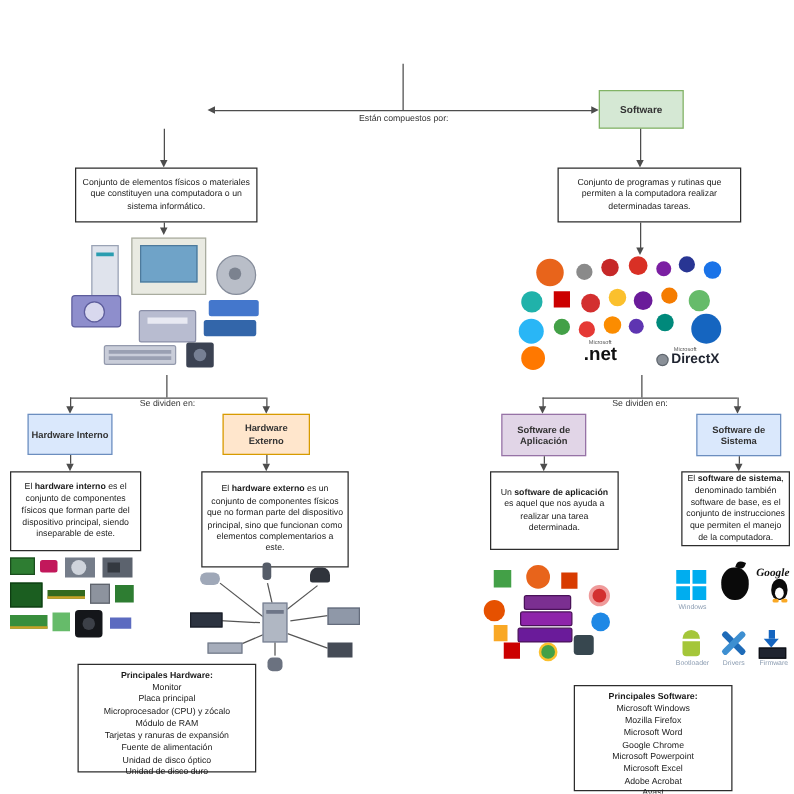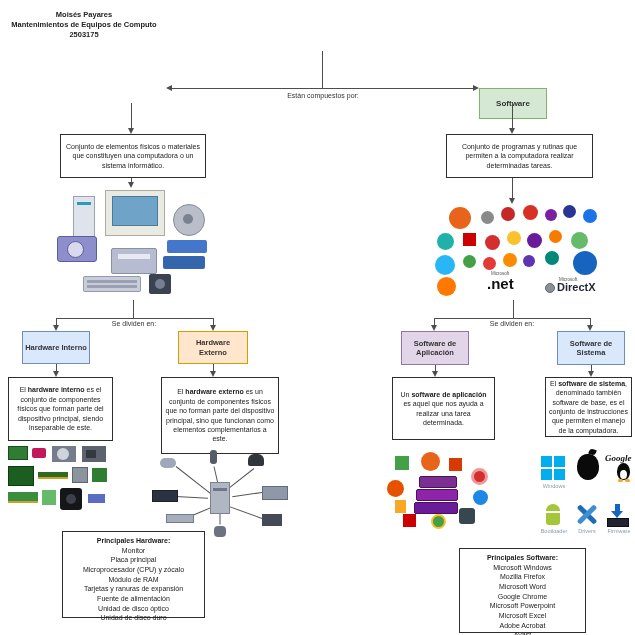--- a/index.html
+++ b/index.html
@@ -43,34 +43,29 @@
   .dot{position:absolute;border-radius:50%;}
   .shape{position:absolute;box-sizing:border-box;}
   .tiny-label{position:absolute;font-size:5.5px;color:#8a9bb0;text-align:center;}
   .radial-line{position:absolute;height:1px;background:#555;transform-origin:left center;}
 </style>
 </head>
 <body>
 
 <div id="canvas">
 
-  <div class="hdr">
-    <div>Moisés Payares</div>
-    <div>Mantenimientos de Equipos de Computo</div>
-    <div>2503175</div>
-  </div>
 
 
   <div class="vline" style="left:322px;top:51px;height:37px;"></div>
   <div class="hline" style="left:172px;top:88px;width:302px;"></div>
   <div class="arr-left" style="left:166px;top:84.5px;"></div>
   <div class="arr-right" style="left:473px;top:84.5px;"></div>
   <div class="edge-label" style="left:263px;top:92px;width:120px;">Están compuestos por:</div>
 
-  <div class="node fill-sw" style="left:479px;top:88px;width:68px;height:31px;">
+  <div class="node fill-sw" style="left:479px;top:72px;width:68px;height:31px;">
     <span>Software</span>
   </div>
 
   <div class="vline" style="left:131px;top:103px;height:26px;"></div>
   <div class="arr-down" style="left:128px;top:128px;"></div>
   <div class="vline" style="left:512px;top:103px;height:26px;"></div>
   <div class="arr-down" style="left:509px;top:128px;"></div>
 
   <div class="defbox" style="left:60px;top:134px;width:146px;height:44px;">
     <span>Conjunto de elementos físicos o materiales que constituyen una computadora o un sistema informático.</span>
@@ -97,21 +92,21 @@
     <div class="shape" style="left:108px;top:68px;width:42px;height:13px;background:#3366aa;border-radius:2px;"></div>
     <div class="shape" style="left:56px;top:60px;width:46px;height:26px;background:#b8bcd0;border:1px solid #8a8fa8;border-radius:2px;"></div>
     <div class="shape" style="left:63px;top:66px;width:32px;height:5px;background:#e8e9f2;"></div>
     <div class="shape" style="left:28px;top:88px;width:58px;height:16px;background:#c9cdd9;border:1px solid #949aad;border-radius:2px;"></div>
     <div class="shape" style="left:32px;top:92px;width:50px;height:3px;background:#9aa0b2;"></div>
     <div class="shape" style="left:32px;top:97px;width:50px;height:3px;background:#9aa0b2;"></div>
     <div class="shape" style="left:94px;top:86px;width:22px;height:20px;background:#3b4252;border-radius:2px;"></div>
     <div class="dot" style="left:100px;top:91px;width:10px;height:10px;background:#767f93;"></div>
   </div>
 
-  <div class="img" style="left:435px;top:205px;width:165px;height:95px;">
+  <div class="img" style="left:415px;top:205px;width:165px;height:95px;">
     <div class="dot" style="left:14px;top:2px;width:22px;height:22px;background:#e8641b;"></div>
     <div class="dot" style="left:46px;top:6px;width:13px;height:13px;background:#8a8a8a;"></div>
     <div class="dot" style="left:66px;top:2px;width:14px;height:14px;background:#c62828;"></div>
     <div class="dot" style="left:88px;top:0px;width:15px;height:15px;background:#d93025;"></div>
     <div class="dot" style="left:110px;top:4px;width:12px;height:12px;background:#7b1fa2;"></div>
     <div class="dot" style="left:128px;top:0px;width:13px;height:13px;background:#283593;"></div>
     <div class="dot" style="left:148px;top:4px;width:14px;height:14px;background:#1a73e8;"></div>
     <div class="dot" style="left:2px;top:28px;width:17px;height:17px;background:#20b2aa;"></div>
     <div class="shape" style="left:28px;top:28px;width:13px;height:13px;background:#cc0000;"></div>
     <div class="dot" style="left:50px;top:30px;width:15px;height:15px;background:#d32f2f;"></div>

